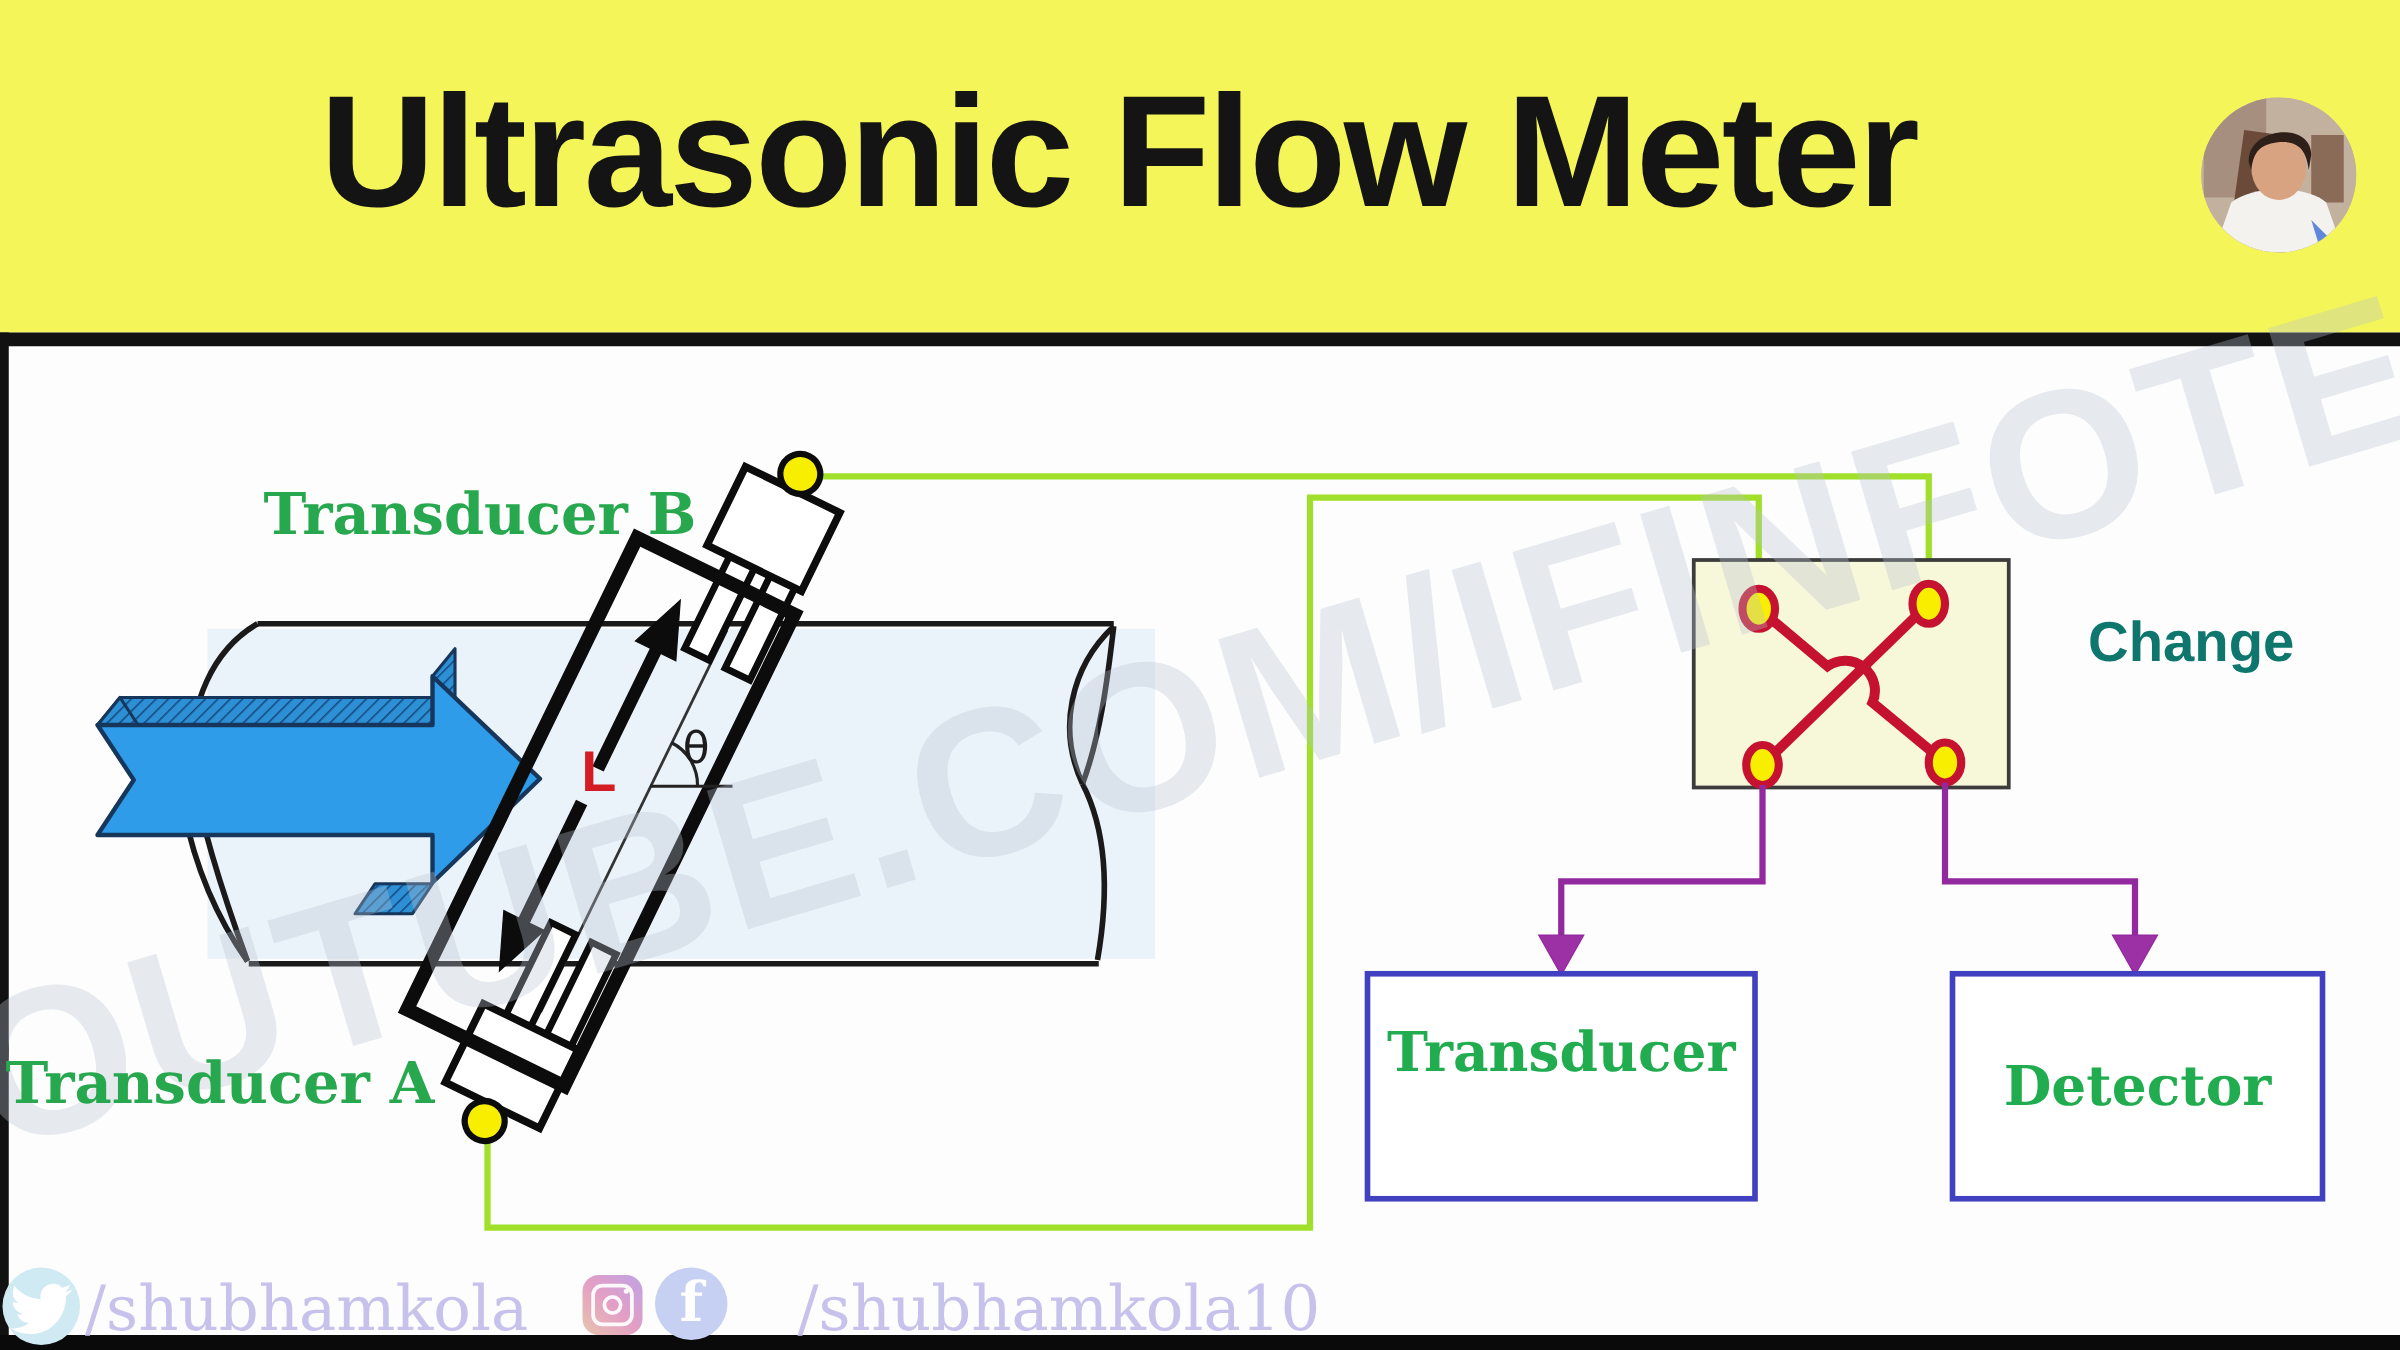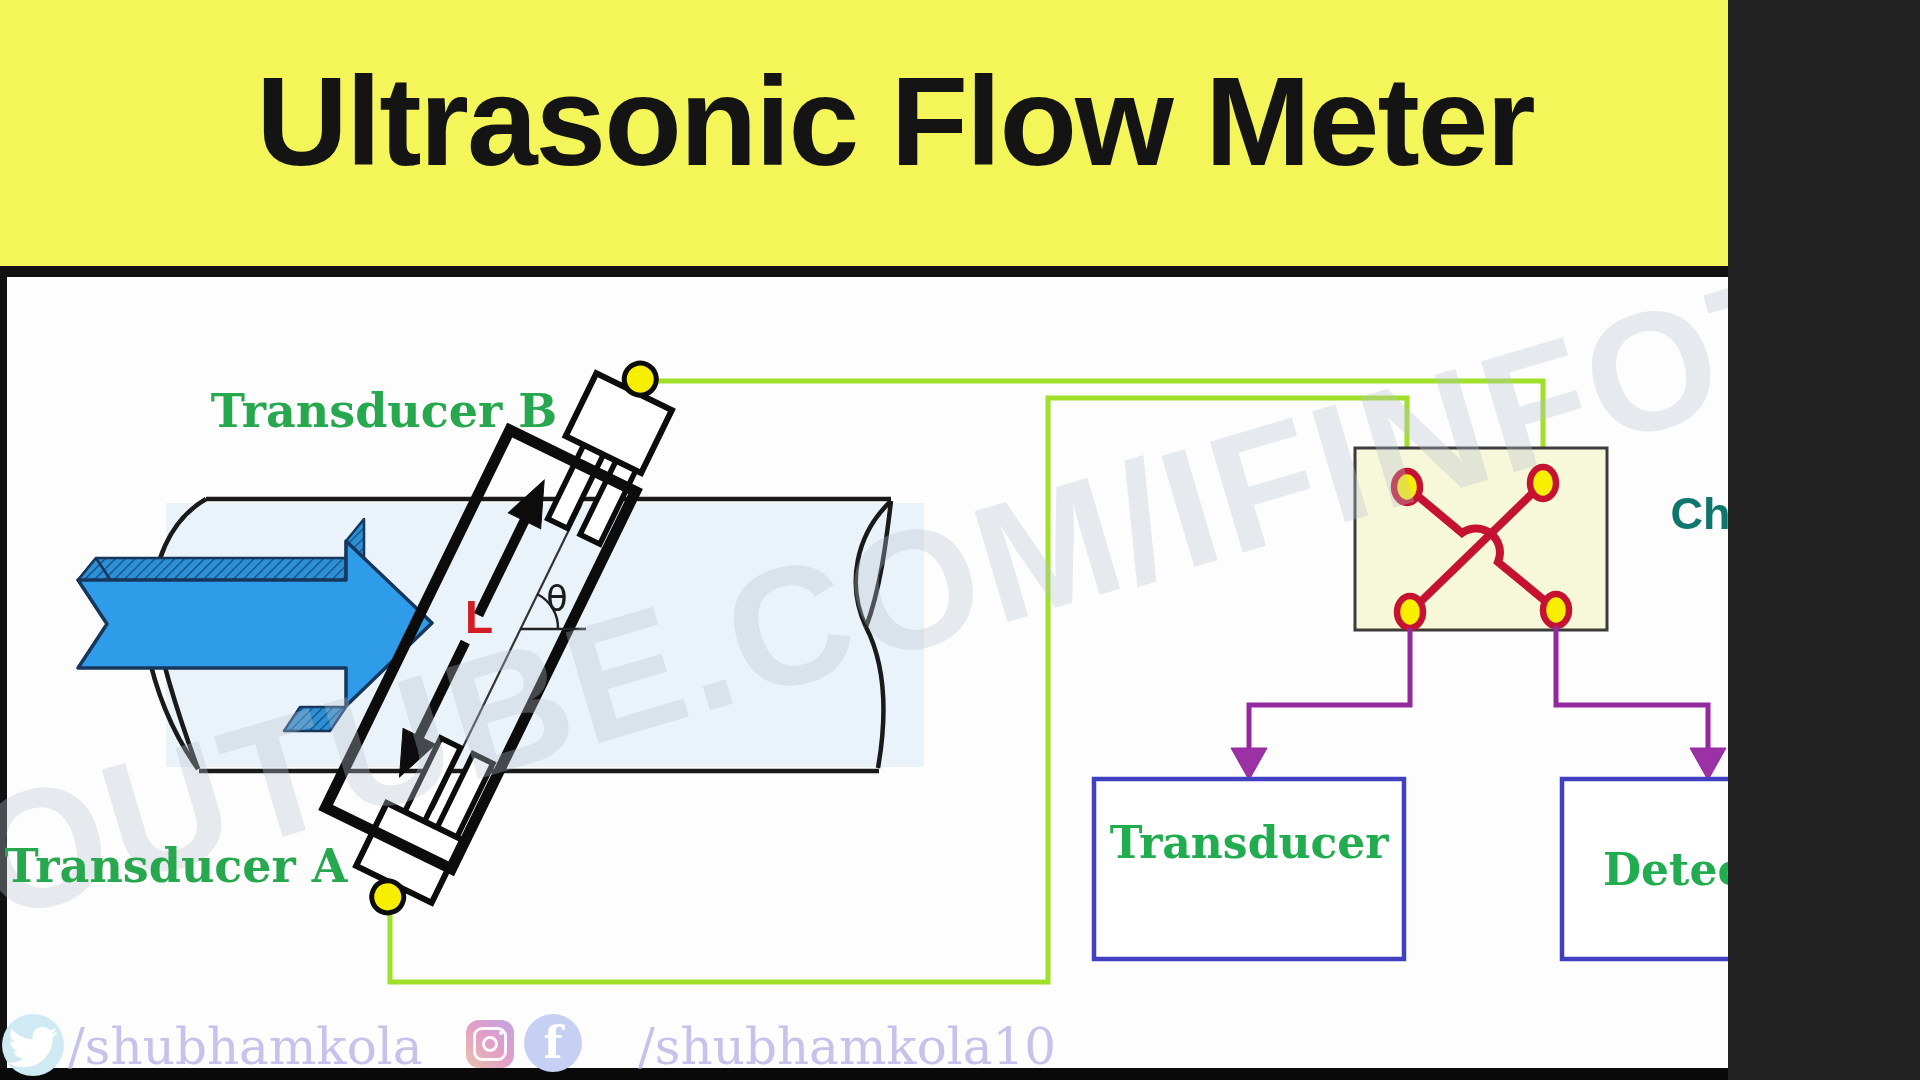--- a/index.html
+++ b/index.html
@@ -1,16 +1,16 @@
 <!DOCTYPE html>
 <html><head>
 <meta charset="utf-8">
 <style>
   html,body{margin:0;padding:0;background:#222;}
-  .stage{position:relative;width:1728px;height:1080px;background:#fdfdfd;overflow:hidden;
+  .stage{position:relative;width:1920px;height:1080px;background:#fdfdfd;overflow:hidden;
          font-family:"Liberation Sans",sans-serif;text-decoration:underline;}
   
   .banner{position:absolute;left:0;top:0;width:1920px;height:266px;background:#f4f558;}
   .title{position:absolute;left:0;top:48px;width:1790px;text-align:center;
          font-family:"Liberation Sans",sans-serif;font-weight:900;font-size:127px;
          letter-spacing:-2px;color:#141414;}
   .sep{position:absolute;left:0;top:266px;width:1920px;height:11px;background:#111;}
   .left-border{position:absolute;left:0;top:266px;width:7px;height:814px;background:#111;}
   .bottom-strip{position:absolute;left:0;top:1068px;width:1920px;height:12px;background:#0a0a0a;}
   

